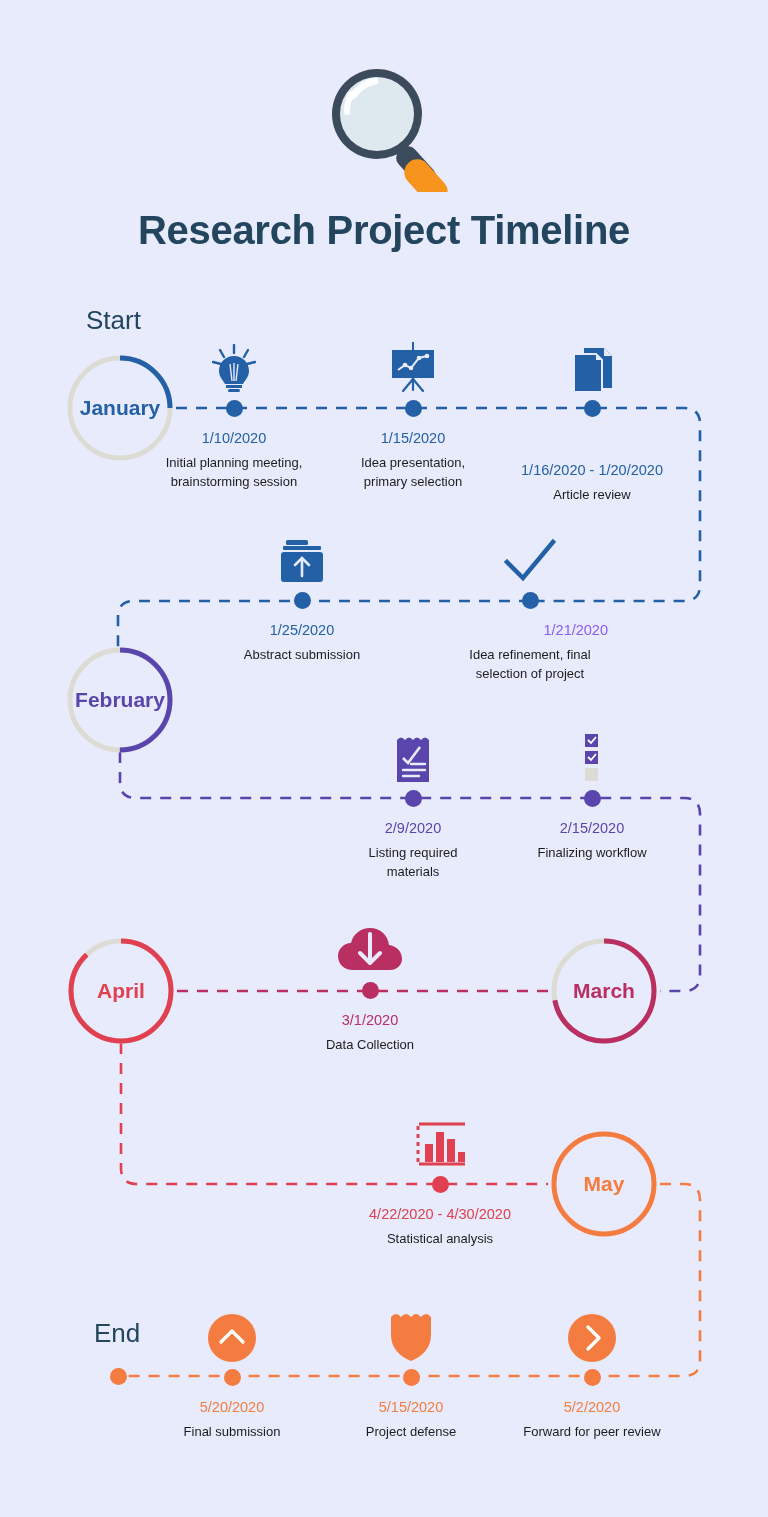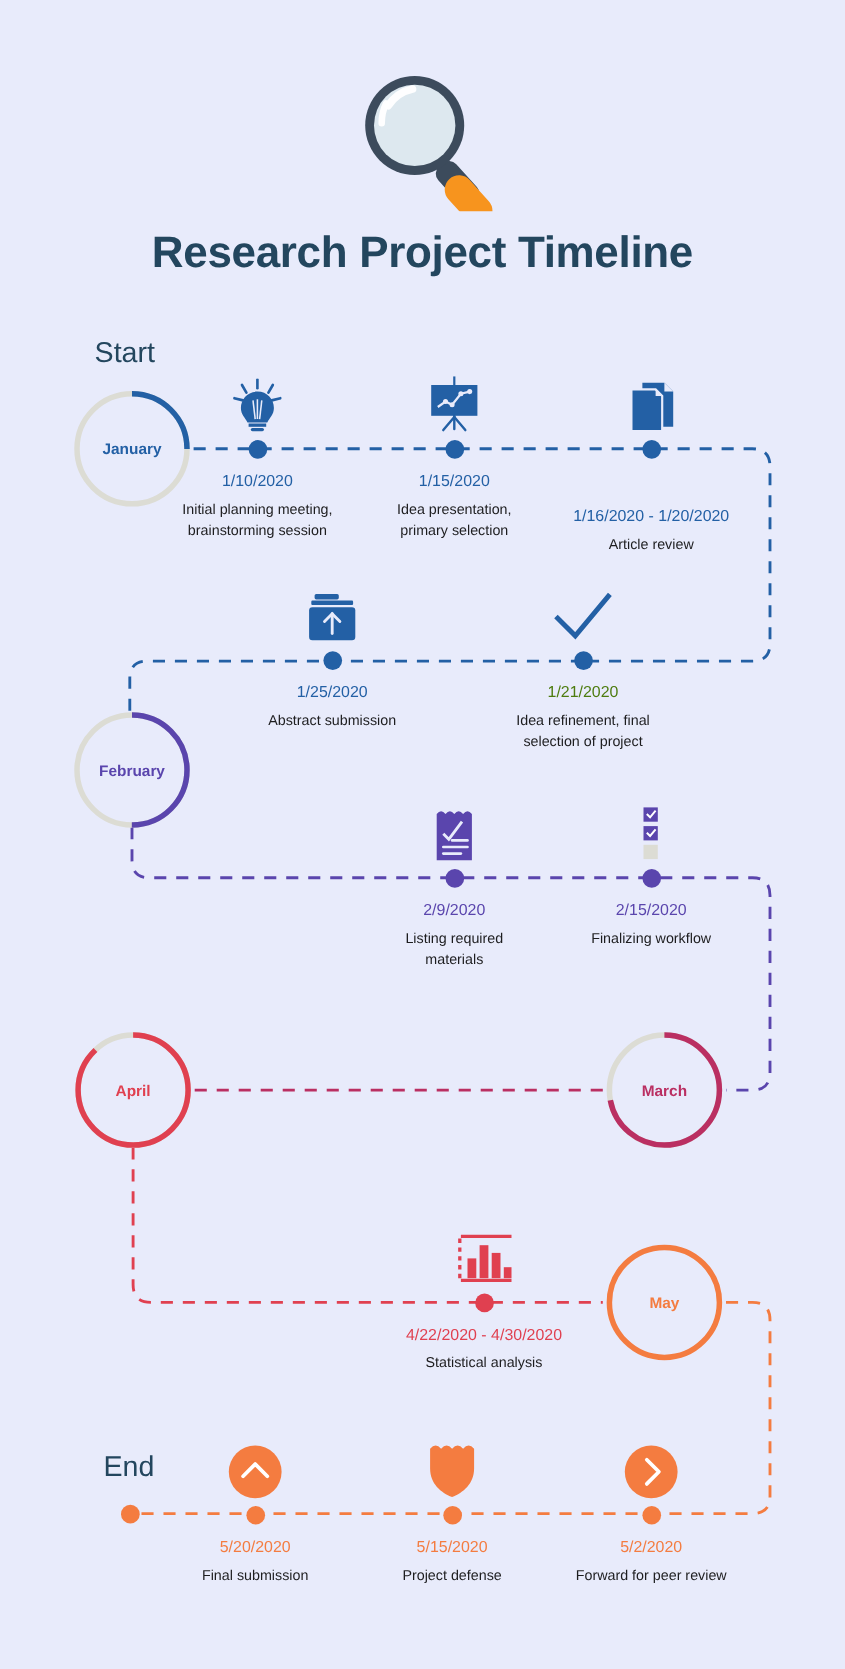--- a/index.html
+++ b/index.html
@@ -24,21 +24,21 @@
   }
 
   
   .layer { position: absolute; left: 0; top: 0; width: 768px; height: 1517px; pointer-events: none; }
 
   
   .ring { position: absolute; }
   .ring .lbl {
     position: absolute; left: 0; top: 0; width: 100%; height: 100%;
     display: flex; align-items: center; justify-content: center;
-    font-size: 14px; font-weight: bold;
+    font-size: 21px; font-weight: bold;
   }
 
   
   .ms { position: absolute; text-align: center; }
   .ms .icon { height: 58px; display: flex; align-items: flex-end; justify-content: center; }
   .ms .dot { width: 17px; height: 17px; border-radius: 50%; margin: 6px auto 0; }
   .ms .date { margin-top: 12px; font-size: 14.5px; line-height: 19px; }
   .ms .desc { margin-top: 5px; font-size: 13px; line-height: 19px; color: #1d1d1f; }
 
   .endcap { position: absolute; width: 17px; height: 17px; border-radius: 50%; }
@@ -201,21 +201,21 @@
     <div class="desc">Abstract submission</div>
   </div>
 
   <div class="ms" style="left:452px; top:528px; width:156px;">
     <div class="icon">
       <svg width="62" height="48" viewBox="0 0 62 48">
         <polyline points="8,24 24,40 54,4" fill="none" stroke="#2360a5" stroke-width="4.5" stroke-linecap="square"></polyline>
       </svg>
     </div>
     <div class="dot" style="background:#2360a5;"></div>
-    <div class="date" style="color:#4d7c0f;">1/21/2020</div>
+    <div class="date" style="color:#8b5cf6;text-align:right;">1/21/2020</div>
     <div class="desc">Idea refinement, final selection of project</div>
   </div>
 
 
   <div class="ms" style="left:344px; top:726px; width:138px;">
     <div class="icon">
       <svg width="40" height="50" viewBox="0 0 40 50">
         <path d="M4 6 q4 -5 8 0 q4 -5 8 0 q4 -5 8 0 q4 -5 8 0 V48 H4 Z" fill="#5a45ad"></path>
         <polyline points="10,24 15,29 27,13" fill="none" stroke="#e8ebfb" stroke-width="2.6"></polyline>
         <g stroke="#e8ebfb" stroke-width="2.4" stroke-linecap="round">
@@ -238,20 +238,34 @@
         <rect x="3" y="19" width="13" height="13" fill="#5a45ad"></rect>
         <polyline points="6,25 9,28 14,22" fill="none" stroke="#ffffff" stroke-width="1.8"></polyline>
         <rect x="3" y="36" width="13" height="13" fill="#dcdcd4"></rect>
       </svg>
     </div>
     <div class="dot" style="background:#5a45ad;"></div>
     <div class="date" style="color:#5a45ad;">2/15/2020</div>
     <div class="desc">Finalizing workflow</div>
   </div>
 
+  <div class="ms" style="left:296px; top:918px; width:148px;">
+    <div class="icon">
+      <svg width="66" height="50" viewBox="0 0 66 50">
+        <path d="M16 44 C7 44 1 38 1 30 C1 23 7 17 14 17 C16 8 24 2 33 2 C43 2 51 9 52 19 C60 20 65 26 65 33 C65 39 60 44 53 44 Z" fill="#ba2f62"></path>
+        <g stroke="#e8ebfb" stroke-width="4" stroke-linecap="round" stroke-linejoin="round">
+          <line x1="33" y1="8" x2="33" y2="36"></line>
+            <polyline points="23,27 33,37 43,27" fill="none"></polyline>
+        </g>
+      </svg>
+    </div>
+    <div class="dot" style="background:#ba2f62;"></div>
+    <div class="date" style="color:#ba2f62;">3/1/2020</div>
+    <div class="desc">Data Collection</div>
+  </div>
 
 
   <div class="ms" style="left:352px; top:1112px; width:176px;">
     <div class="icon">
       <svg width="58" height="50" viewBox="0 0 58 50">
         <line x1="8" y1="4" x2="54" y2="4" stroke="#e04050" stroke-width="3"></line>
         <line x1="8" y1="44" x2="54" y2="44" stroke="#e04050" stroke-width="3"></line>
         <line x1="7" y1="6" x2="7" y2="42" stroke="#e04050" stroke-width="3" stroke-dasharray="4 4"></line>
         <rect x="14" y="24" width="8" height="18" fill="#e04050"></rect>
         <rect x="25" y="12" width="8" height="30" fill="#e04050"></rect>

